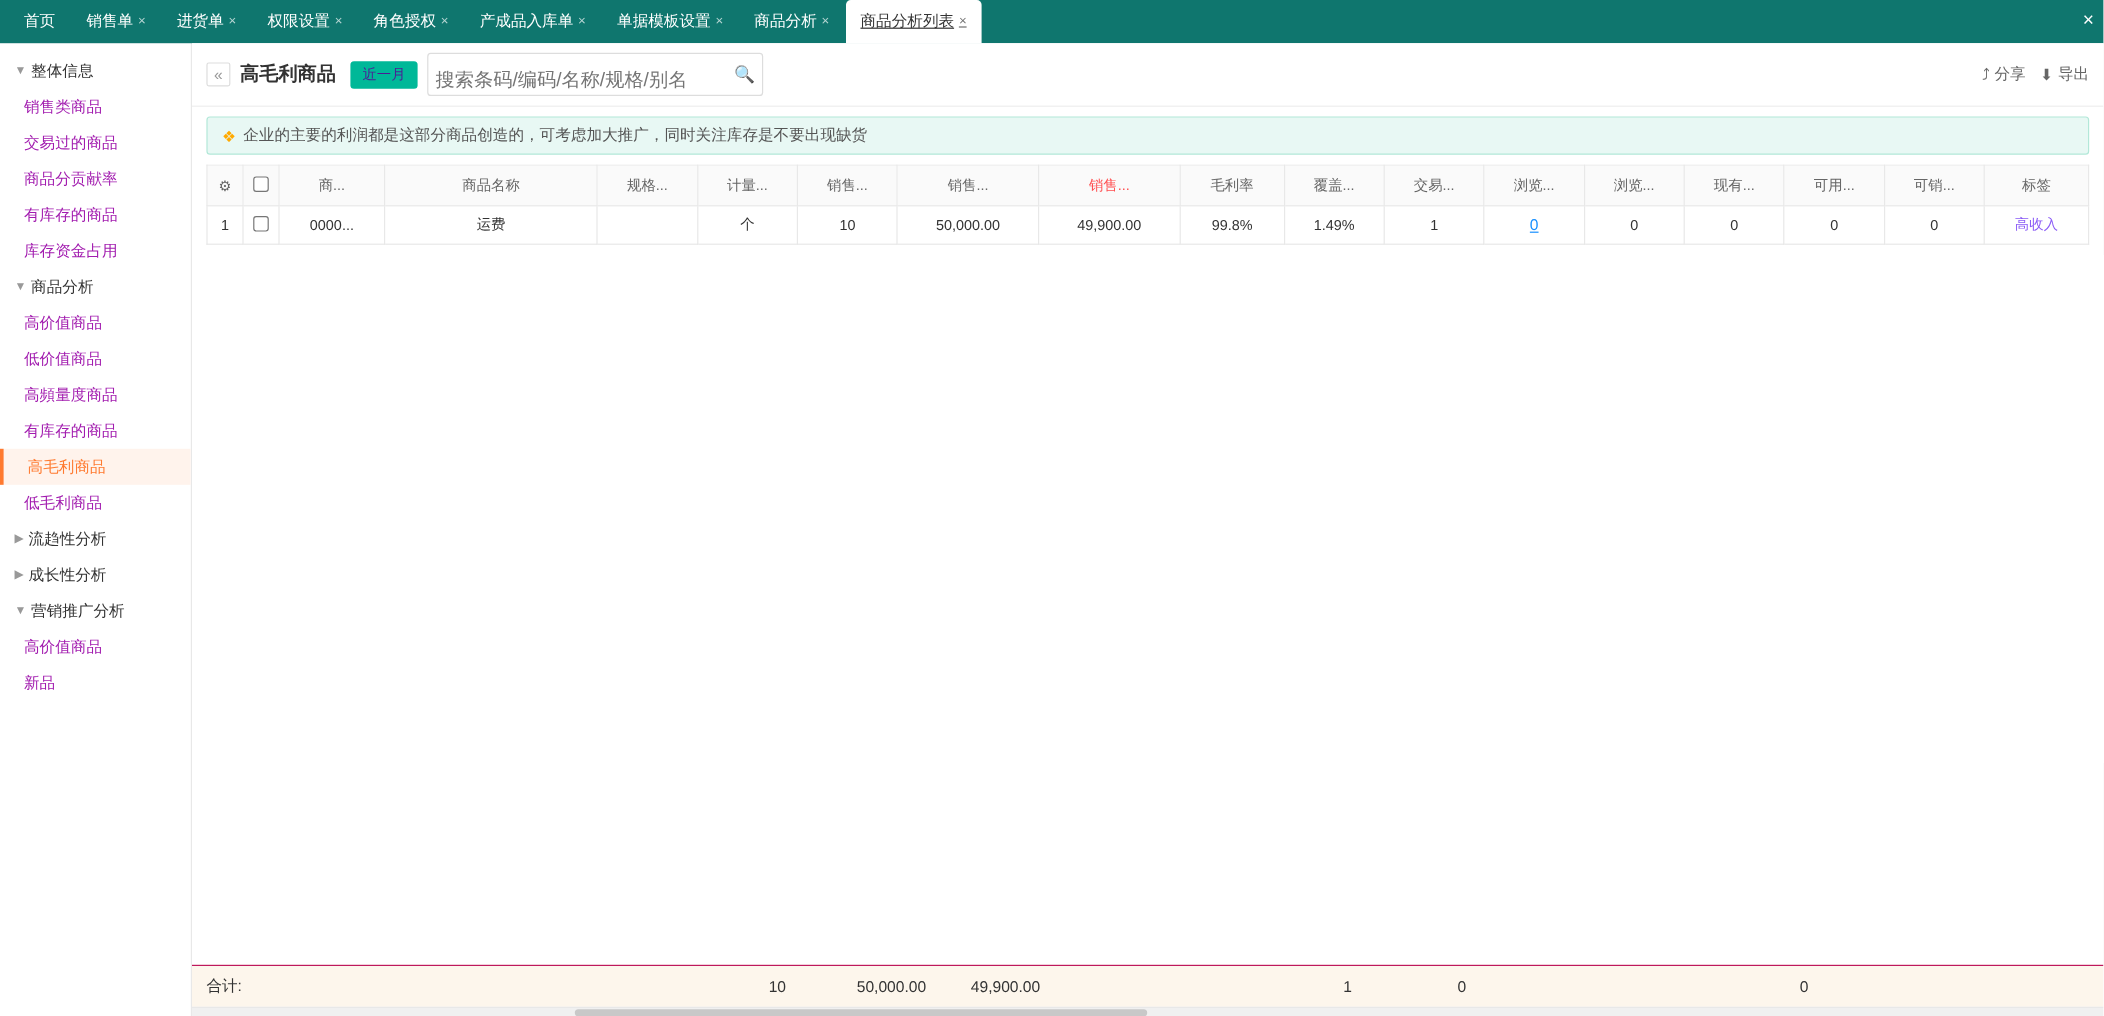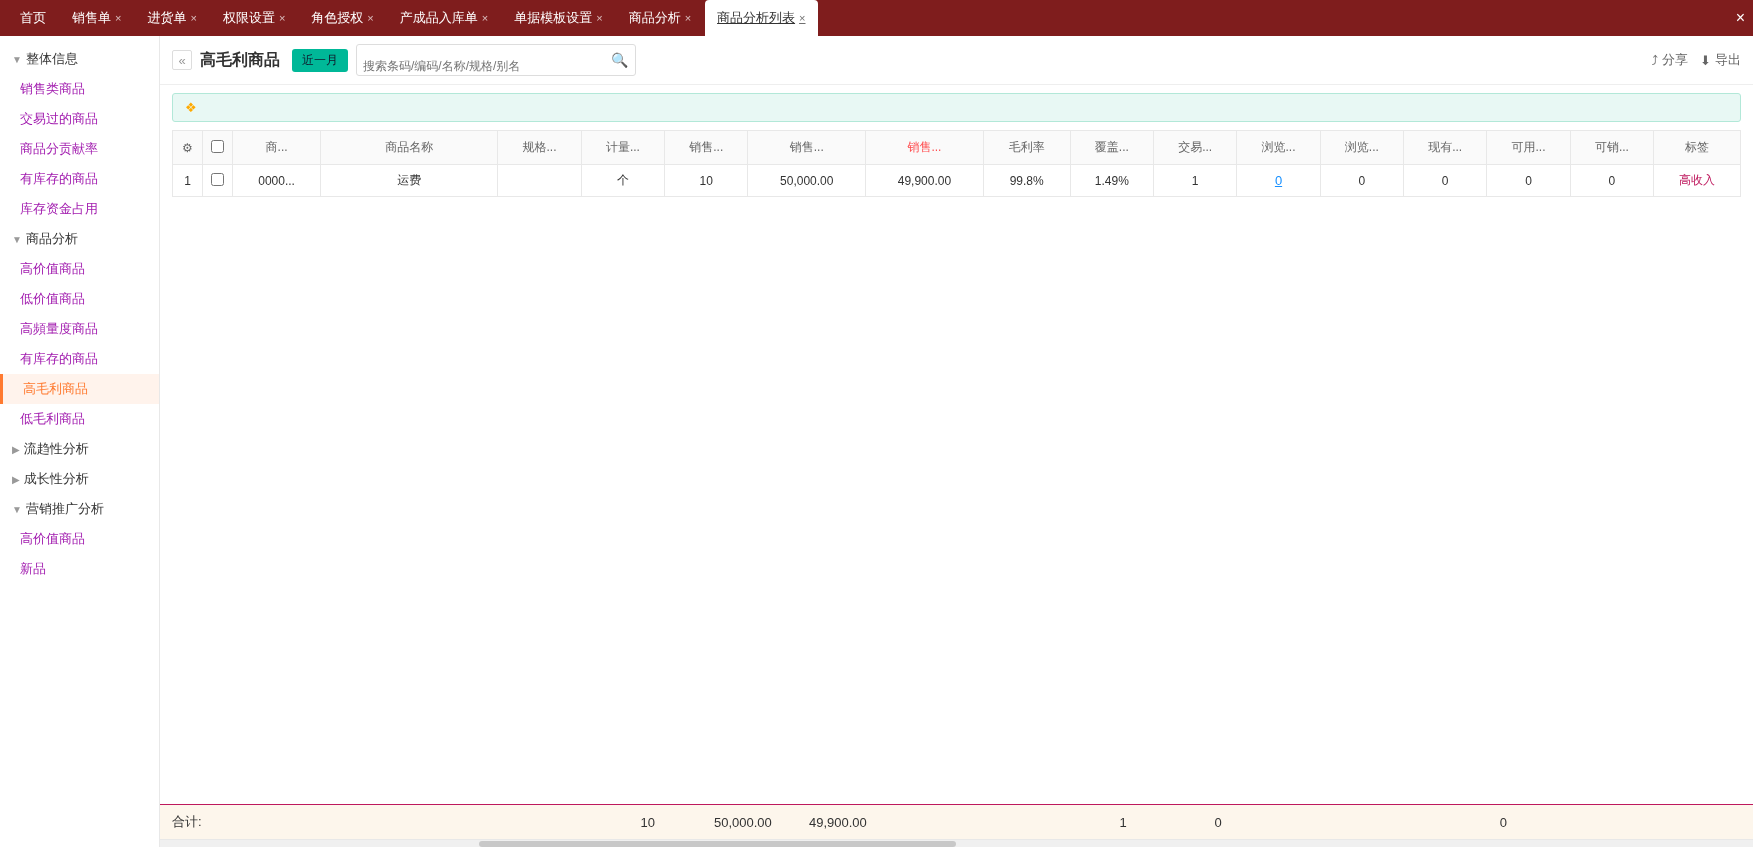--- a/index.html
+++ b/index.html
@@ -2,21 +2,21 @@
 <html><head>
   <meta charset="utf-8">
   <style>
     * { box-sizing: border-box; margin: 0; padding: 0; font-family: "Microsoft YaHei", "PingFang SC", Arial, sans-serif; font-size: 13px; }
     body { background: #f5f5f5; overflow: hidden; width: 1753px; height: 847px; }
 
     
     .top-nav {
       display: flex;
       align-items: center;
-      background: #7f1d1d;
+      background: #0f766e;
       height: 36px;
       padding: 0 8px;
       color: #fff;
       gap: 2px;
       position: relative;
     }
     .nav-tab {
       display: flex;
       align-items: center;
       padding: 0 12px;
@@ -120,41 +120,41 @@
       background: #fff;
     }
     .page-title {
       font-size: 16px;
       font-weight: bold;
       color: #333;
       margin-right: 4px;
     }
     .time-filter-btn {
       background: #00b898;
-      color: #0f172a;
+      color: #4c1d95;
       border: none;
       border-radius: 3px;
       padding: 3px 10px;
       cursor: pointer;
       font-size: 12px;
     }
     .search-box {
       display: flex;
       align-items: center;
       border: 1px solid #ddd;
       border-radius: 3px;
       padding: 2px 6px;
       gap: 4px;
       flex: 1;
       max-width: 280px;
     }
     .search-box input {
       border: none;
       outline: none;
-      font-size: 12px;
+      font-size: 16px;
       color: #666;
       width: 100%;
       background: transparent;
       margin-top: 12px;
     }
     .search-icon { color: #999; font-size: 14px; cursor: pointer; }
     .header-actions {
       margin-left: auto;
       display: flex;
       gap: 12px;
@@ -211,21 +211,21 @@
     }
     td {
       padding: 7px 6px;
       border: 1px solid #e8e8e8;
       font-size: 12px;
       color: #333;
       text-align: center;
       white-space: nowrap;
     }
     .tag-high-income {
-      color: #be185d;
+      color: #8b5cf6;
       font-size: 12px;
       text-align: right;
     }
     .col-underline { text-decoration: underline; color: #1890ff; cursor: pointer; }
 
     
     .footer-total {
       background: #fdf6ec;
       border-top: 1px solid #be185d;
       padding: 8px 12px;
@@ -395,20 +395,21 @@
         </div>
         <div class="action-btn">
           <span>⬇</span>
           <span>导出</span>
         </div>
       </div>
     </div>
 
     <div class="info-banner">
       <span class="info-icon">❖</span>
+      <span>企业的主要的利润都是这部分商品创造的，可考虑加大推广，同时关注库存是不要出现缺货</span>
     </div>
 
     <div class="table-container">
       <table>
         <thead>
           <tr>
             <th style="width:30px;">⚙</th>
             <th style="width:30px;"><input type="checkbox" style=""></th>
             <th>商...</th>
             <th style="min-width:100px;">商品名称</th>

